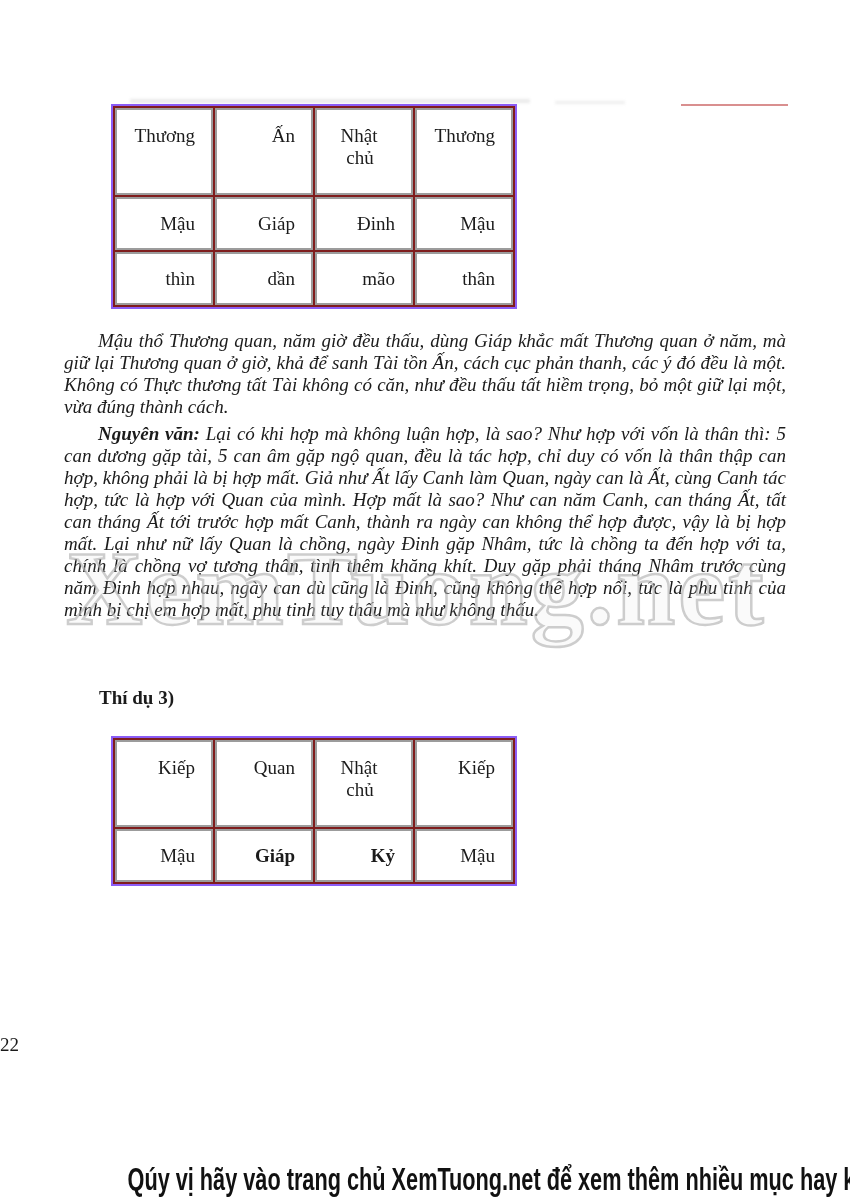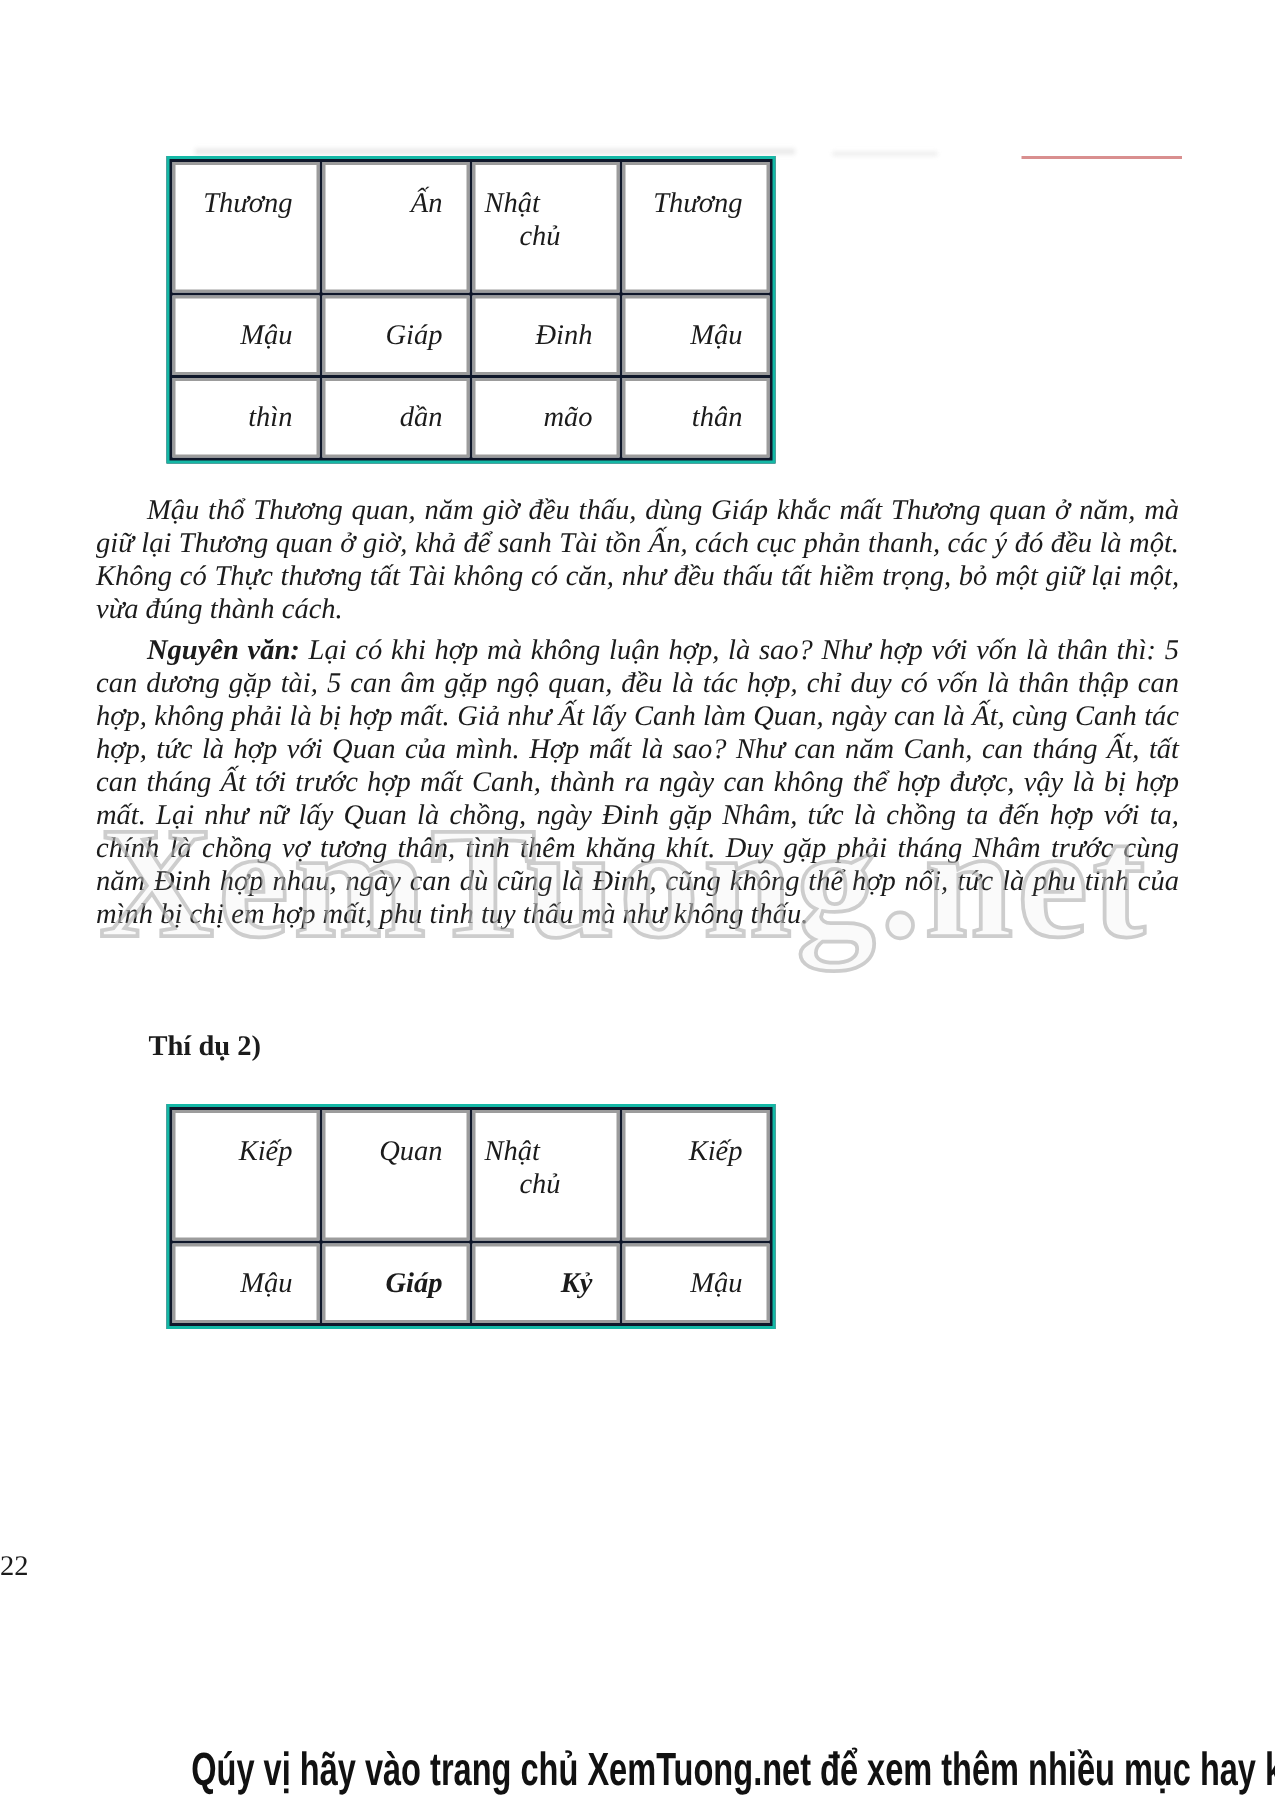--- a/index.html
+++ b/index.html
@@ -13,37 +13,36 @@
   }
   
   .artifact{position:absolute;pointer-events:none;}
   .smudge1{left:130px;top:99px;width:400px;height:4px;background:#dcdcdc;filter:blur(1.5px);opacity:.6;}
   .smudge2{left:555px;top:101px;width:70px;height:3px;background:#e2e2e2;filter:blur(1.5px);opacity:.6;}
   .redline{left:681px;top:104px;width:107px;height:2px;background:#d98f8f;}
   
   .pillar{
     position:absolute;left:111px;
     border-collapse:separate;border-spacing:2px;
-    border:2px solid #14b8a6;
-    background:#0f172a;
-    font-style:italic;
+    border:2px solid #8b5cf6;
+    background:#7f1d1d;
   }
   .t1{top:104px;}
   .t2{top:736px;}
   .pillar td{
     border:2px solid #9c9c9c;
     width:72px;height:49px;
     font-size:19px;
     text-align:right;
     vertical-align:middle;
     padding:0 16px 0 6px;
     background:#ffffff;
   }
   .pillar tr.r1 td{height:68px;vertical-align:top;padding-top:15px;}
-  .cell-top{display:block;text-align:left;}
+  .cell-top{display:block;text-align:center;}
   .cell-bottom{display:block;text-align:center;padding-left:2px;}
   .bold{font-weight:bold;}
   
   .para{
     position:absolute;left:64px;width:722px;
     font-size:19px;line-height:22px;
     text-align:justify;
     margin:0;
     z-index:1;
     font-style:italic;
@@ -124,21 +123,21 @@
       <td>thân</td>
     </tr>
   </tbody>
     </table>
 
   <p class="para indent p1">Mậu thổ Thương quan, năm giờ đều thấu, dùng Giáp khắc mất Thương quan ở năm, mà giữ lại Thương quan ở giờ, khả để sanh Tài tồn Ấn, cách cục phản thanh, các ý đó đều là một. Không có Thực thương tất Tài không có căn, như đều thấu tất hiềm trọng, bỏ một giữ lại một, vừa đúng thành cách.</p>
 
   <p class="para indent p2"><span class="lead-bold">Nguyên văn:</span><span> Lại có khi hợp mà không luận hợp, là sao? Như hợp với vốn là thân thì: 5 can dương gặp tài, 5 can âm gặp ngộ quan, đều là tác hợp, chỉ duy có vốn là thân thập can hợp, không phải là bị hợp mất. Giả như Ất lấy Canh làm Quan, ngày can là Ất, cùng Canh tác hợp, tức là hợp với Quan của mình. Hợp mất là sao? Như can năm Canh, can tháng Ất, tất can tháng Ất tới trước hợp mất Canh, thành ra ngày can không thể hợp được, vậy là bị hợp mất. Lại như nữ lấy Quan là chồng, ngày Đinh gặp Nhâm, tức là chồng ta đến hợp với ta, chính là chồng vợ tương thân, tình thêm khăng khít. Duy gặp phải tháng Nhâm trước cùng năm Đinh hợp nhau, ngày can dù cũng là Đinh, cũng không thể hợp nổi, tức là phu tinh của mình bị chị em hợp mất, phu tinh tuy thấu mà như không thấu.</span></p>
 
 
-  <p class="example">Thí dụ 2)</p>
+  <p class="example">Thí dụ 3)</p>
 
   <table class="pillar t2">
     <tbody>
         <tr class="r1">
       <td>Kiếp</td>
       <td>Quan</td>
       <td>
         <span class="cell-top">Nhật</span>
         <span class="cell-bottom">chủ</span>
       </td>

